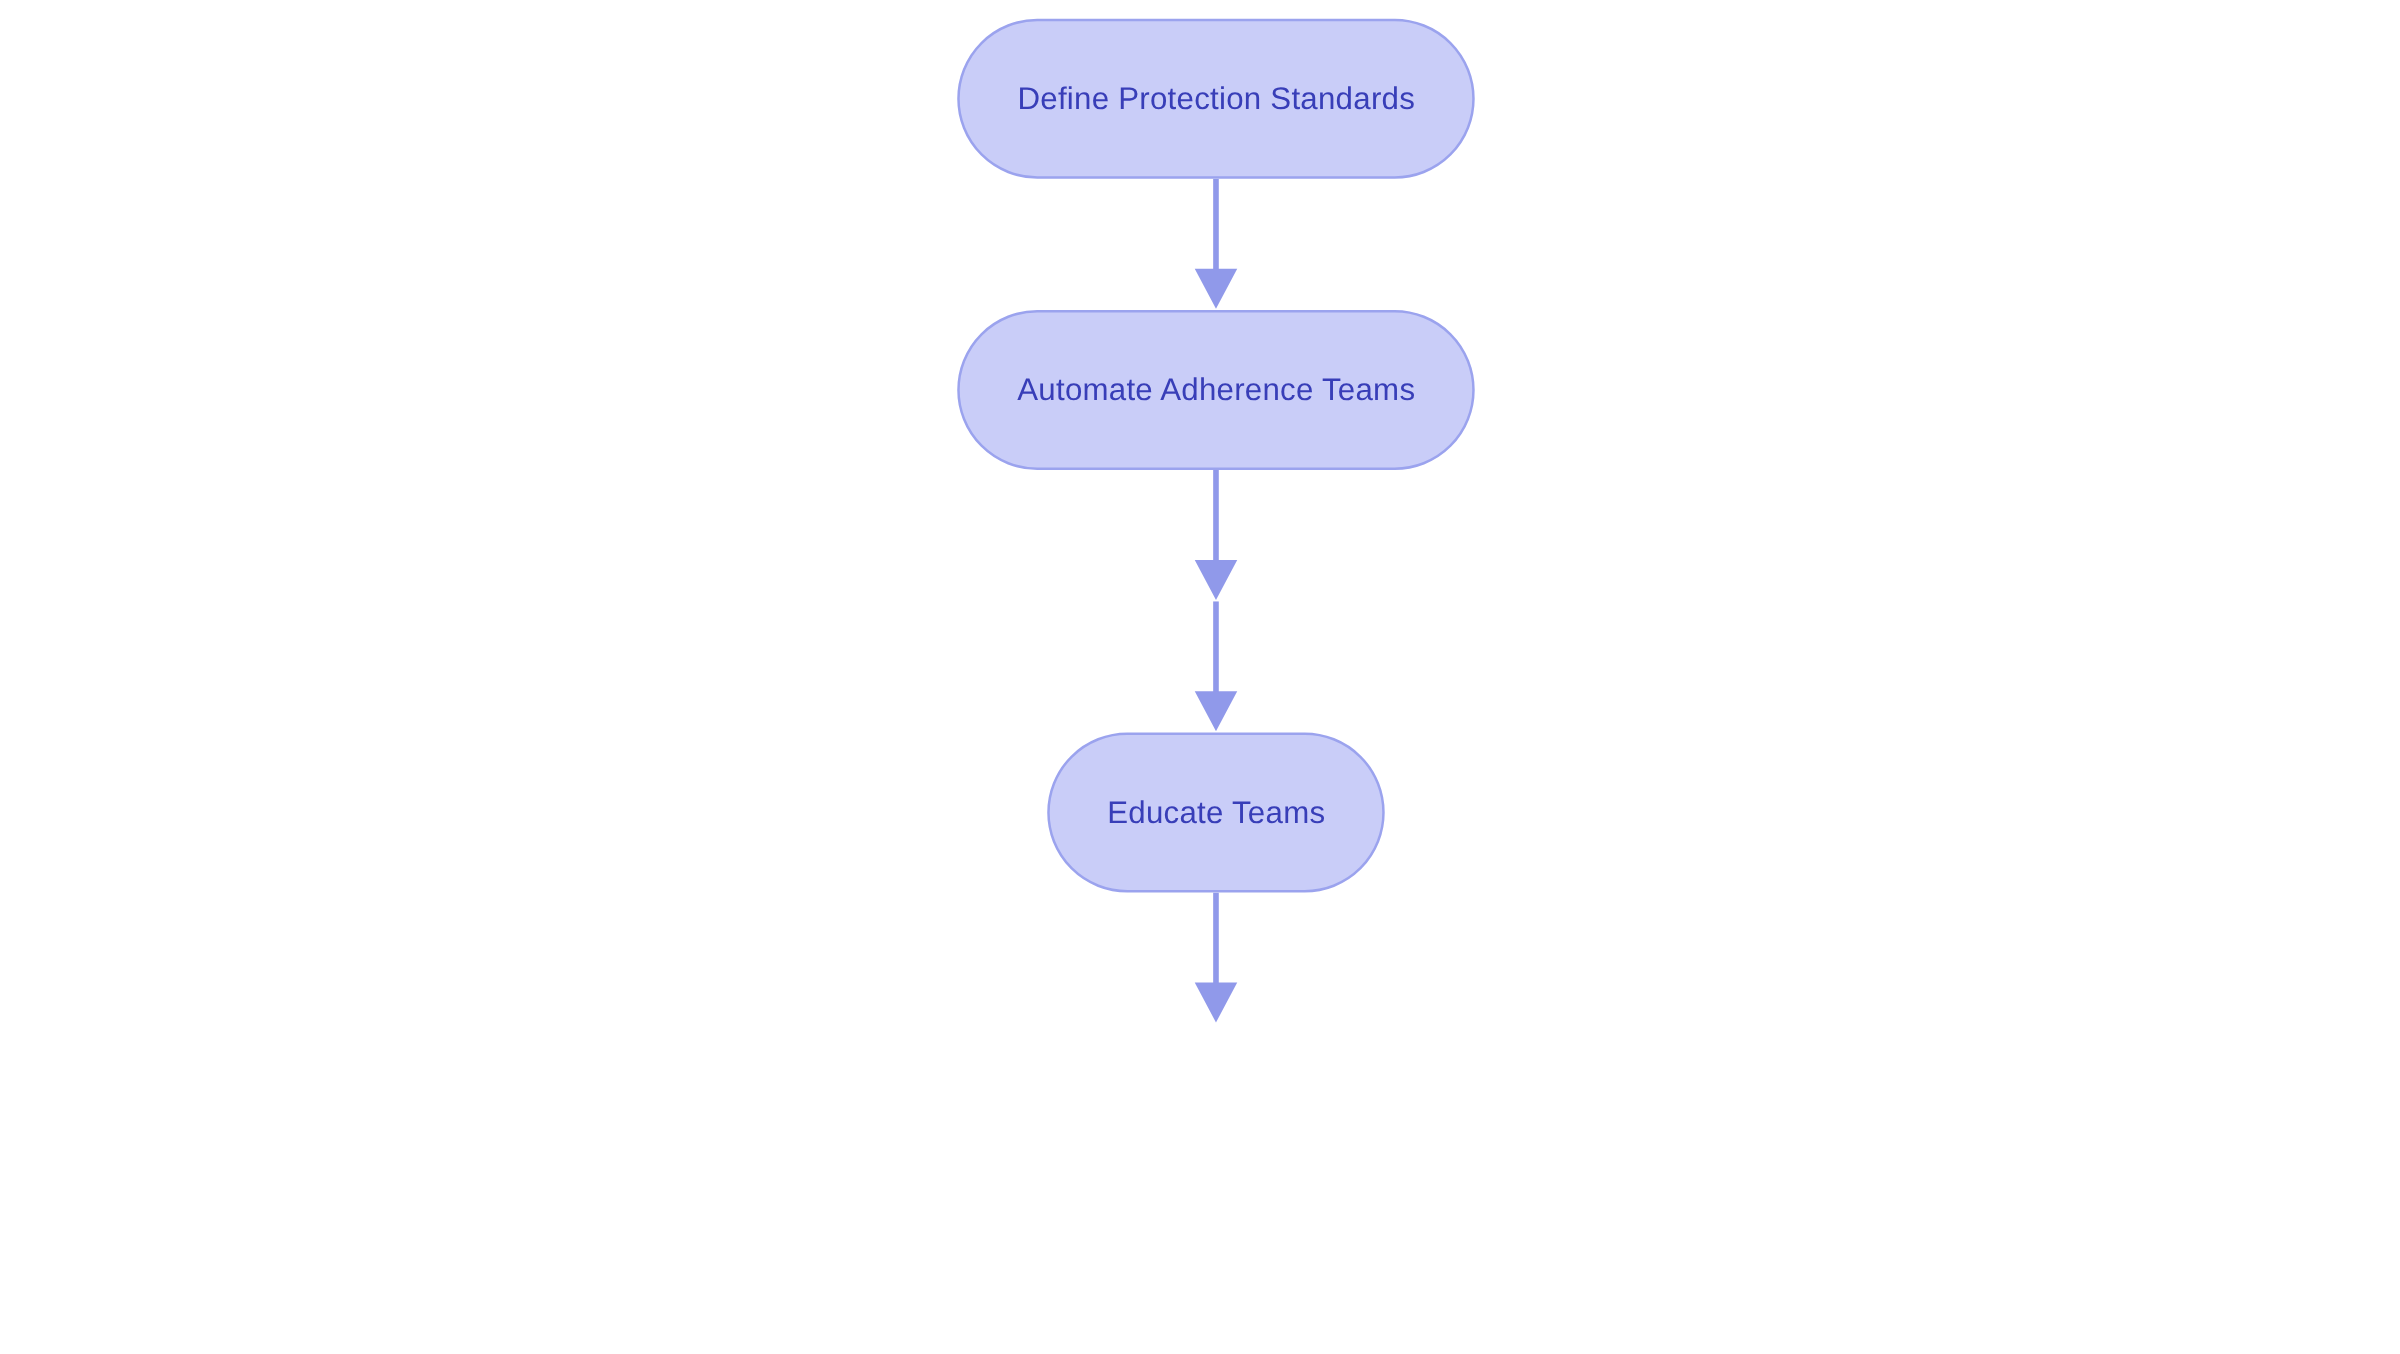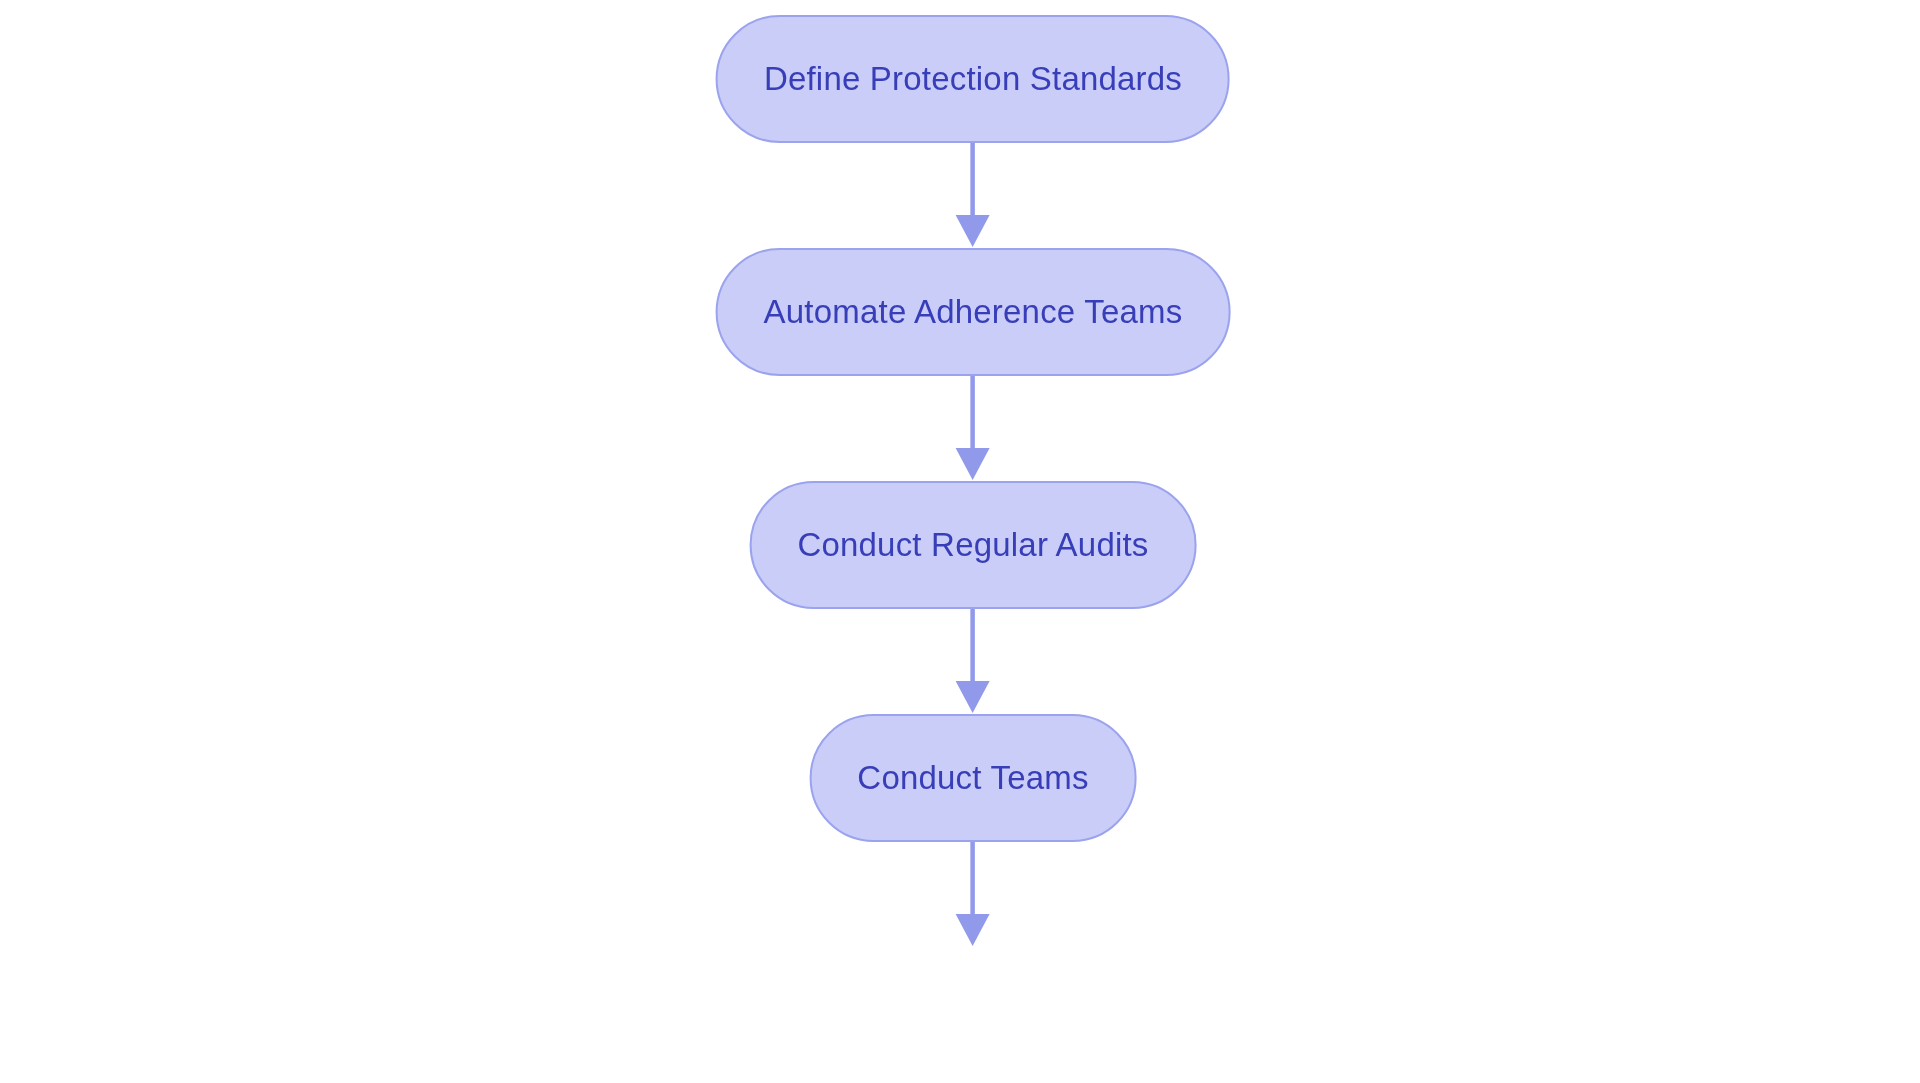--- a/index.html
+++ b/index.html
@@ -26,21 +26,21 @@
     flex-direction: column;
     align-items: center;
   }
   .node {
     box-sizing: border-box;
     height: 128px;
     border-radius: 64px;
     background: #c9cdf8;
     border: 2.5px solid #9ba3ee;
     color: #383eb8;
-    font-size: 33px;
+    font-size: 25px;
     letter-spacing: 0.2px;
     display: flex;
     align-items: center;
     justify-content: center;
     padding: 0 46px;
     white-space: nowrap;
   }
   .arrow {
     display: block;
     flex: 0 0 auto;
@@ -70,31 +70,28 @@
 
     <div class="node">
       <span>Automate Adherence Teams</span>
     </div>
 
     <svg class="arrow" width="40" height="105" viewBox="0 0 40 105" xmlns="http://www.w3.org/2000/svg">
       <line x1="20" y1="0" x2="20" y2="78"></line>
       <polygon points="3,72 37,72 20,104"></polygon>
     </svg>
 
-    <div class="node">
-      <span>Conduct Regular Audits</span>
-    </div>
 
     <svg class="arrow" width="40" height="105" viewBox="0 0 40 105" xmlns="http://www.w3.org/2000/svg">
       <line x1="20" y1="0" x2="20" y2="78"></line>
       <polygon points="3,72 37,72 20,104"></polygon>
     </svg>
 
     <div class="node">
-      <span>Conduct Teams</span>
+      <span>Educate Teams</span>
     </div>
 
     <svg class="arrow" width="40" height="105" viewBox="0 0 40 105" xmlns="http://www.w3.org/2000/svg">
       <line x1="20" y1="0" x2="20" y2="78"></line>
       <polygon points="3,72 37,72 20,104"></polygon>
     </svg>
 
 
   </div>
 </div>

